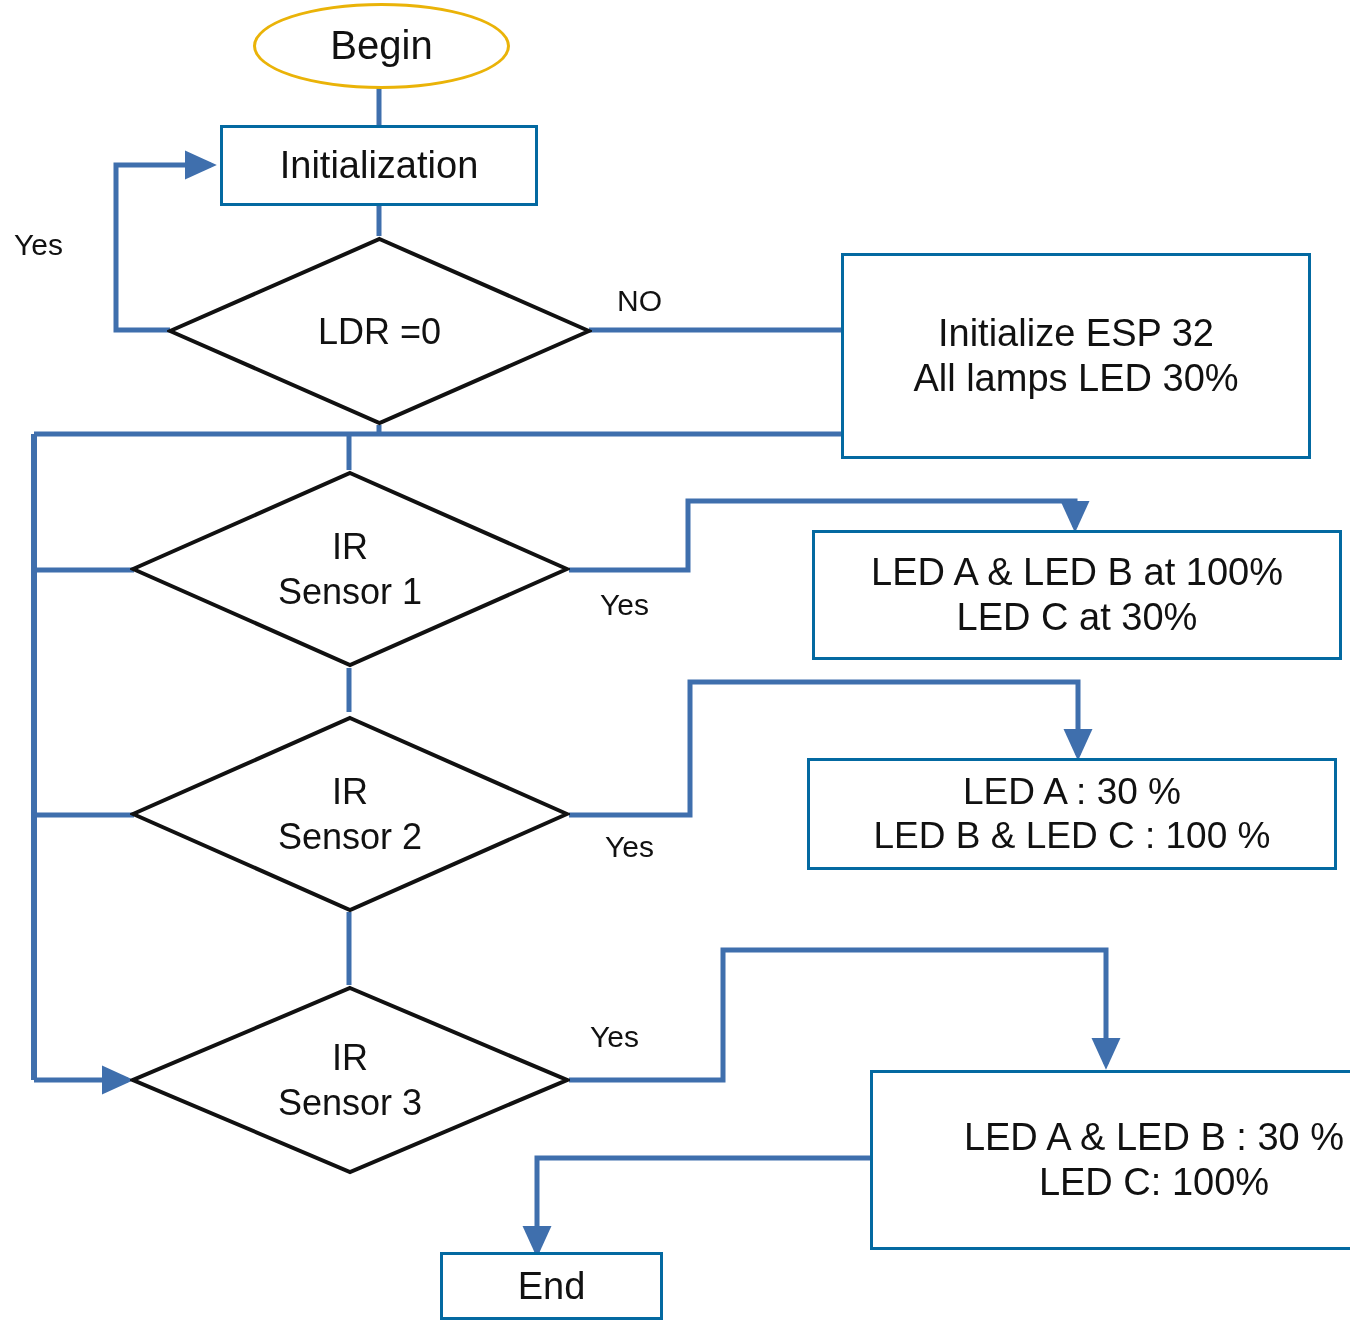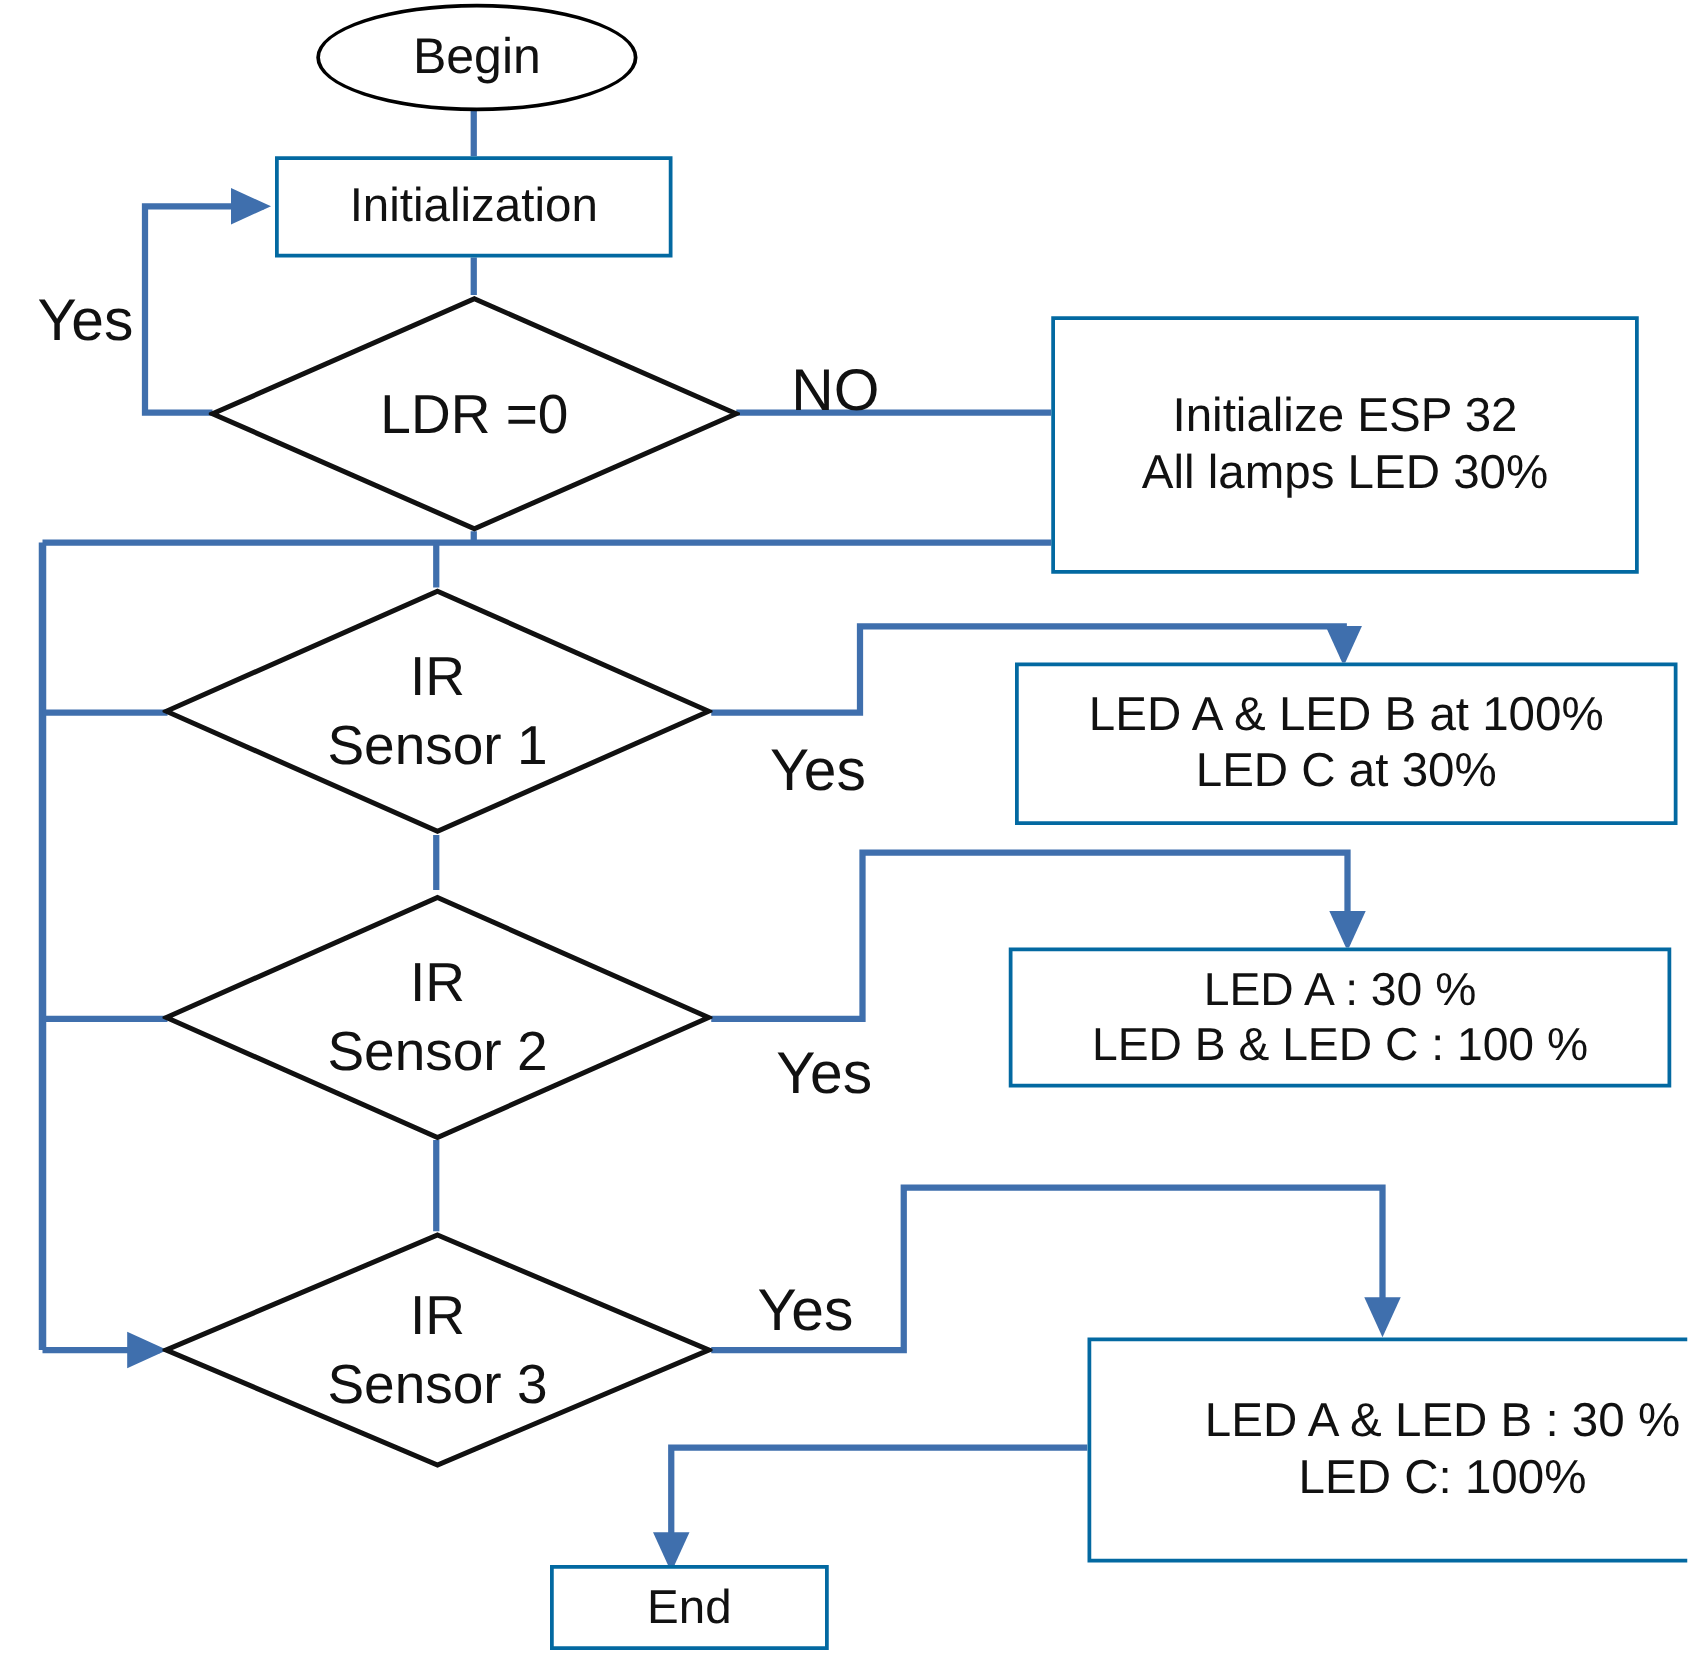--- a/index.html
+++ b/index.html
@@ -29,21 +29,21 @@
     display: flex;
     align-items: center;
     justify-content: center;
     text-align: center;
     color: #111111;
     background: #ffffff;
     line-height: 1.18;
     white-space: pre-line;
   }
   .terminal-oval {
-    border: 3px solid #000000;
+    border: 3px solid #eab308;
     border-radius: 50%;
     font-size: 40px;
     background: #ffffff;
   }
   .process-box {
     border: 3px solid #0369a1;
     font-size: 38px;
   }
   .process-box.small {
     font-size: 37px;
@@ -55,32 +55,31 @@
   .decision .dia-shape {
     position: absolute;
     left: 0;
     top: 0;
     width: 100%;
     height: 100%;
   }
   .decision .dia-label {
     position: relative;
     z-index: 2;
-    font-size: 44px;
+    font-size: 36px;
     line-height: 1.25;
     color: #111111;
     text-align: center;
     white-space: pre-line;
   }
   .edge-label {
     position: absolute;
-    font-size: 47px;
+    font-size: 30px;
     color: #111111;
     white-space: nowrap;
-    margin-left: 16px;
   }
 </style>
 </head>
 <body>
 
 <div id="stage">
 
   <svg id="wires" viewBox="0 0 1350 1337" xmlns="http://www.w3.org/2000/svg">
     <defs>
       <marker id="arrow" viewBox="0 0 12 12" refX="9" refY="6" markerWidth="7" markerHeight="7" orient="auto-start-reverse">

